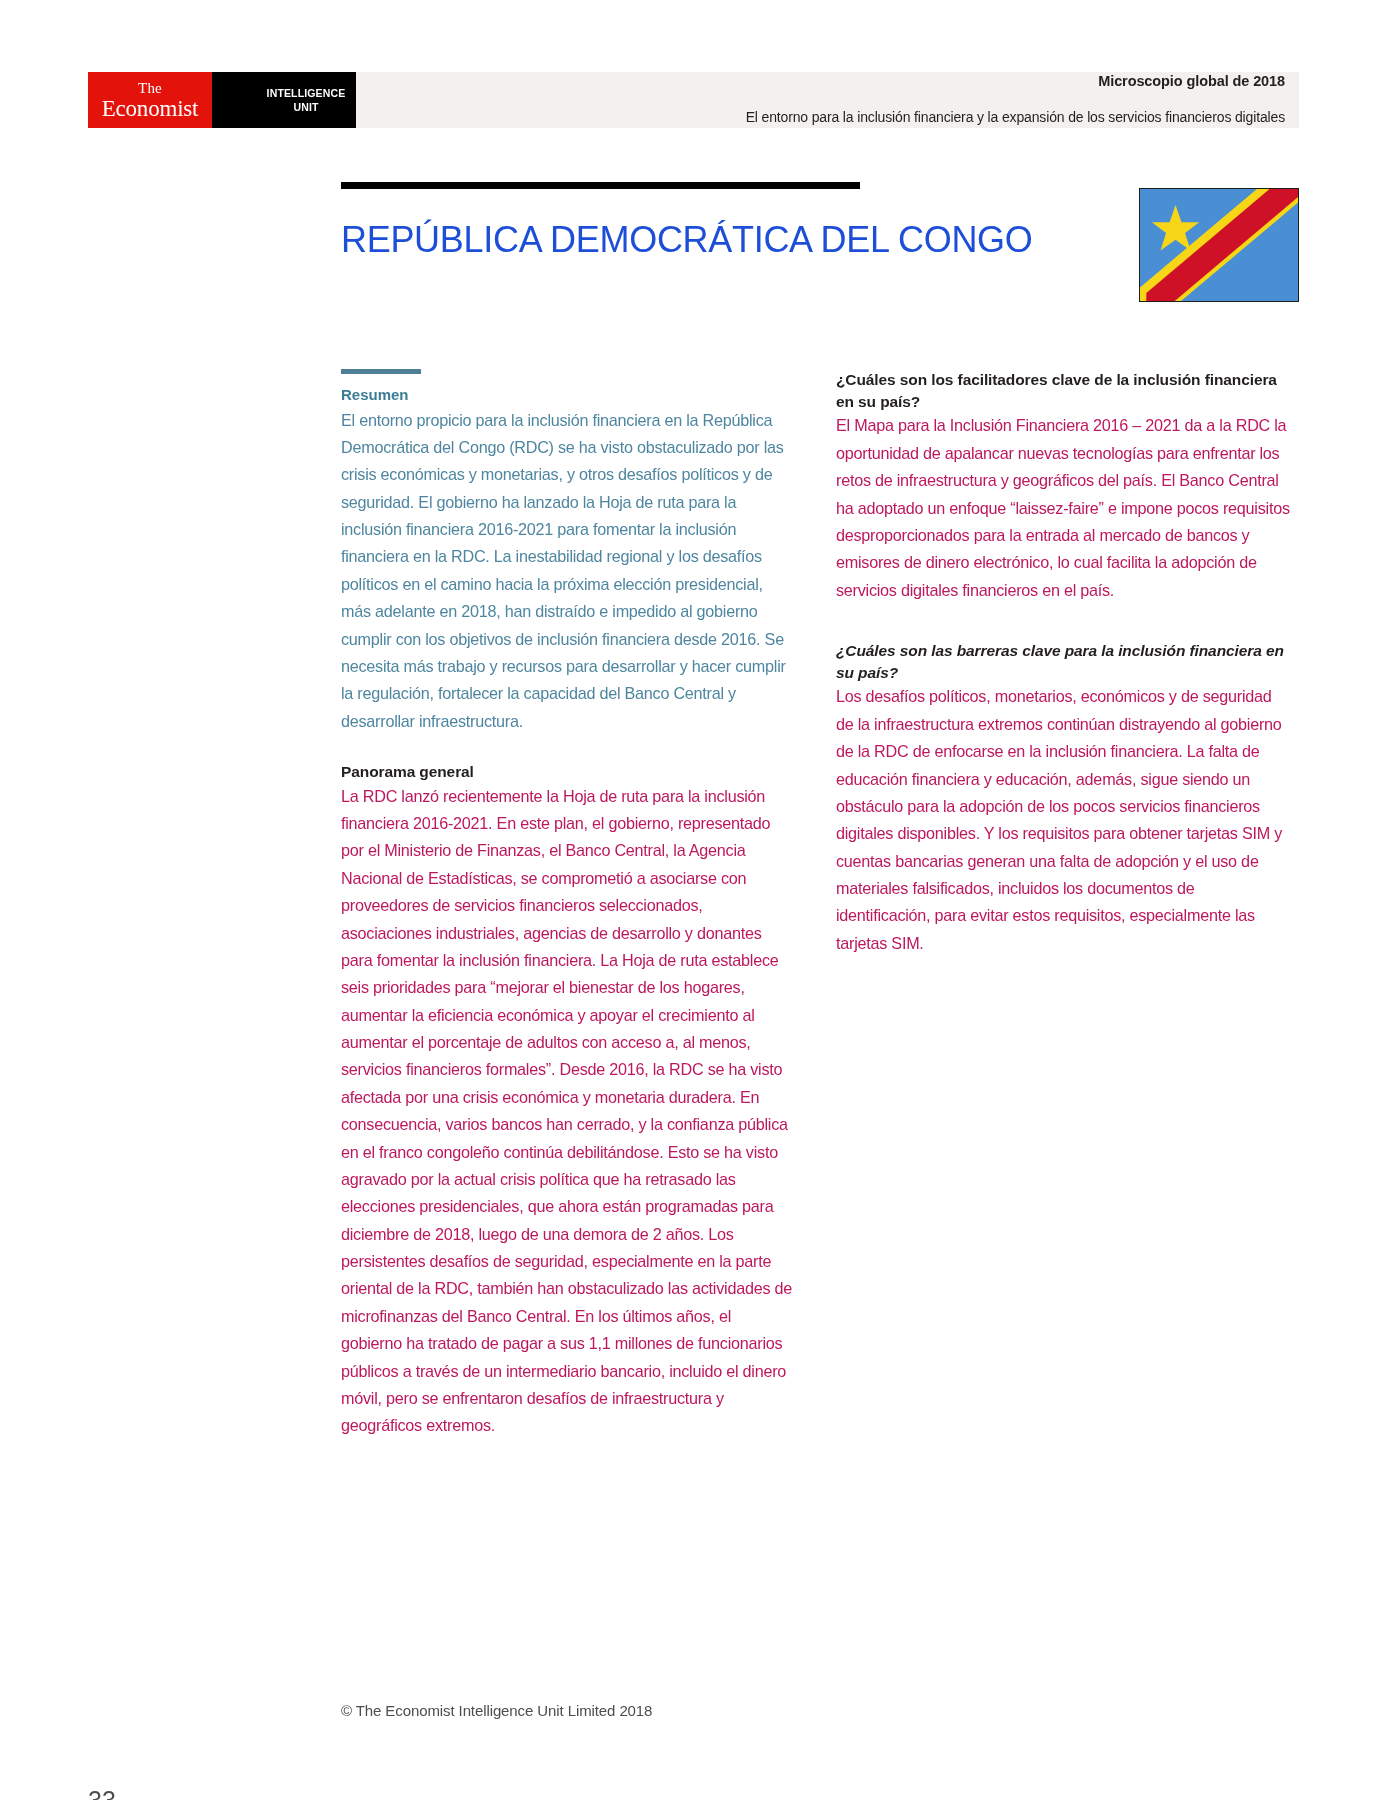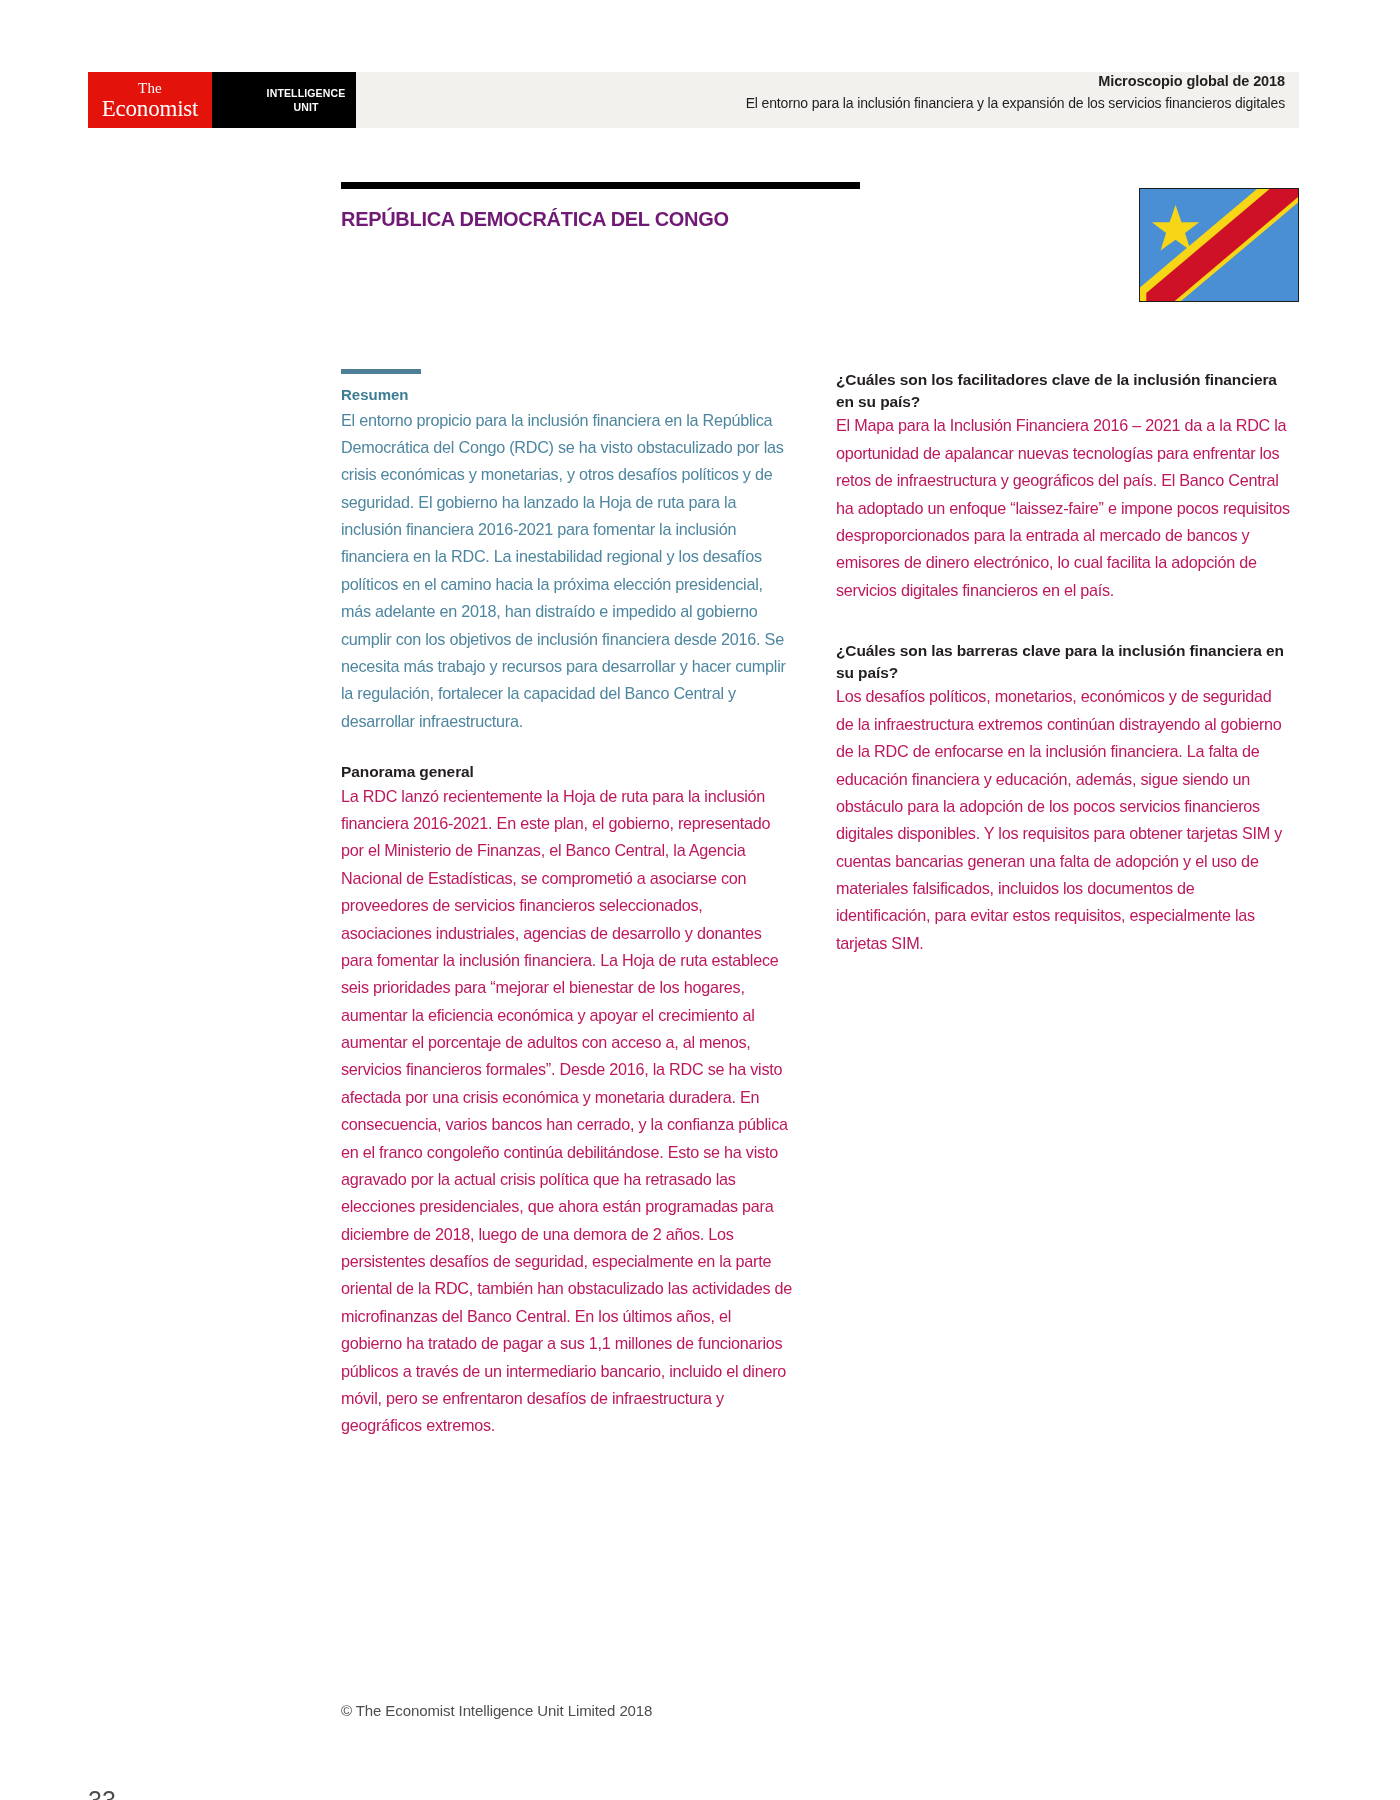--- a/index.html
+++ b/index.html
@@ -75,21 +75,21 @@
     letter-spacing: .15px;
     line-height: 1.35;
     text-align: center;
     padding-left: 44px;
   }
   .header-text {
     flex: 1 1 auto;
     display: flex;
     flex-direction: column;
     align-items: flex-end;
-    justify-content: flex-start;
+    justify-content: space-between;
     padding-right: 14px;
     text-align: right;
   }
   .header-title {
     font-size: 14.5px;
     font-weight: bold;
     color: #231f20;
     line-height: 1.35;
     letter-spacing: -.1px;
   }
@@ -109,24 +109,24 @@
     top: 182px;
     width: 519px;
     height: 7px;
     background: #000000;
   }
   .country-title {
     position: absolute;
     left: 341px;
     top: 194px;
     width: 760px;
-    font-size: 20px;
-    font-weight: bold;
+    font-size: 36px;
+    font-weight: normal;
     letter-spacing: -.3px;
-    color: #701a75;
+    color: #1d4ed8;
     line-height: 1.2;
   }
 
   
   .flag {
     position: absolute;
     left: 1139px;
     top: 188px;
     width: 158px;
     height: 112px;
@@ -172,21 +172,21 @@
     line-height: 1.4;
     letter-spacing: -.1px;
   }
   .body-text {
     font-size: 16.2px;
     color: #be185d;
     line-height: 1.69;
     letter-spacing: -.25px;
   }
   .gap-before-head { margin-top: 26px; }
-  .gap-before-head-2 { margin-top: 36px; }
+  .gap-before-head-2 { margin-top: 36px; font-style: italic; }
 
   
   .page-number {
     position: absolute;
     left: 88px;
     top: 1788px;
     font-size: 25px;
     color: #4d4d4d;
     line-height: 1;
   }

